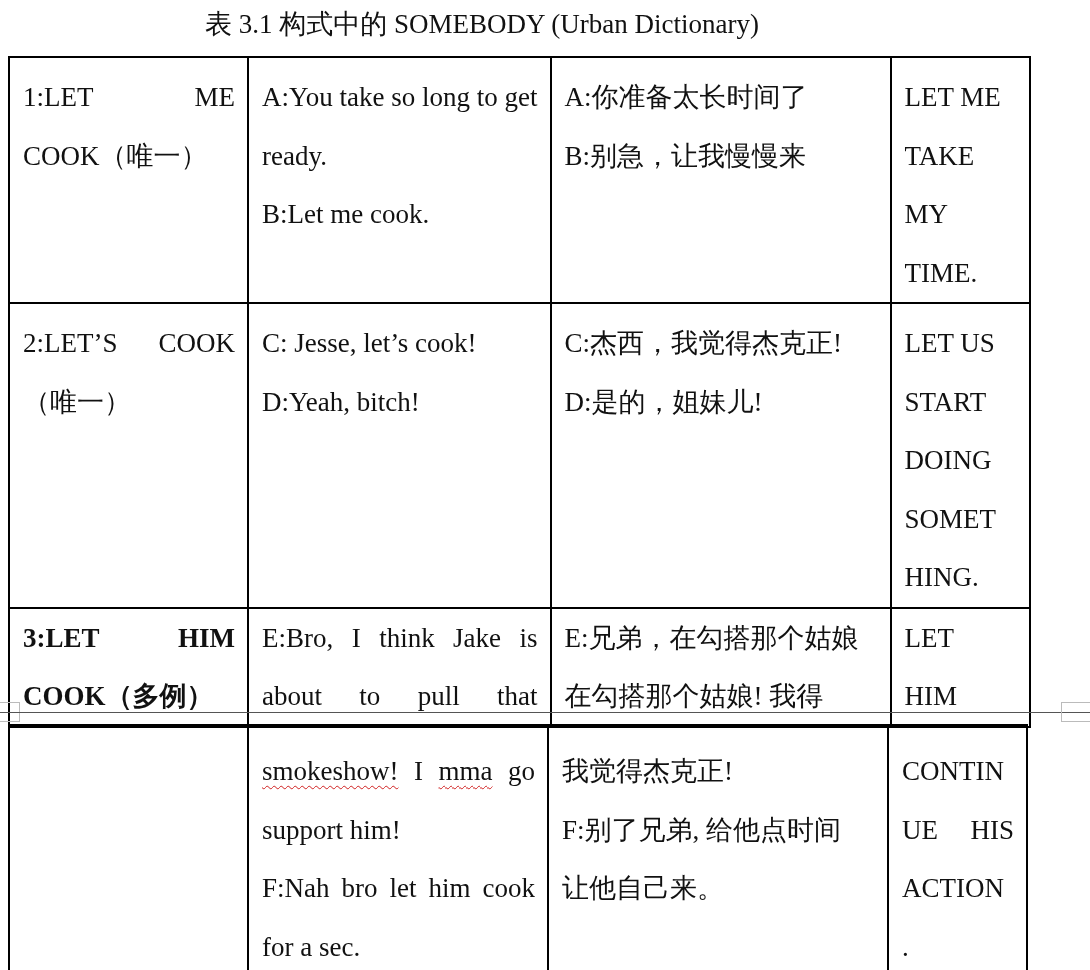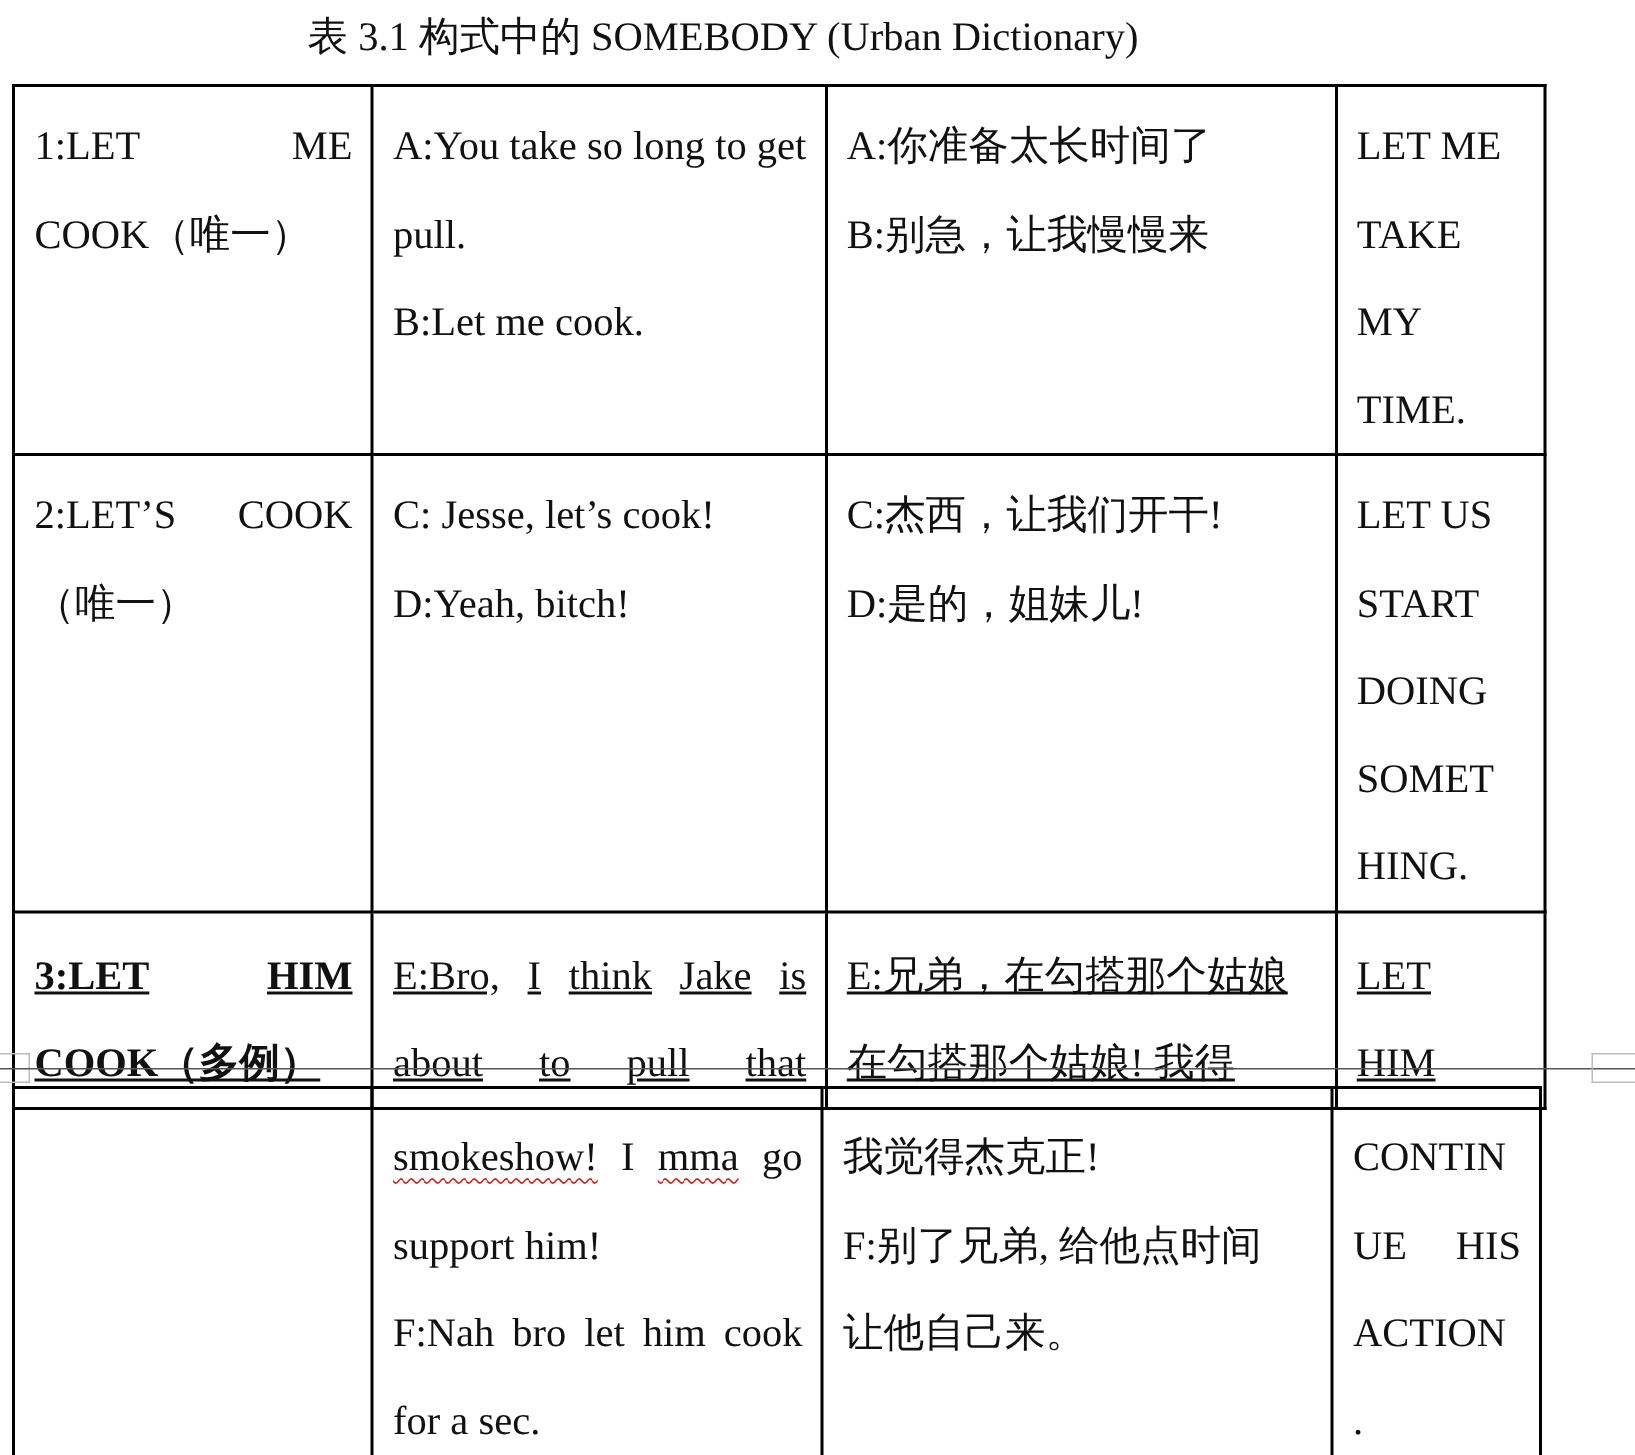--- a/index.html
+++ b/index.html
@@ -51,21 +51,21 @@
     .spread {
       display: flex;
       justify-content: space-between;
       white-space: nowrap;
     }
     .bold { font-weight: bold; }
     .t1 { top: 56px; }
     .t2 { top: 724px; }
     .row1 td { height: 235px; }
     .row2 td { height: 293px; }
-    .row3 td { height: 117px; padding-top: 12px; text-decoration: underline; }
+    .row3 td { height: 117px; padding-top: 0px; }
     .row4 td { height: 236px; padding-top: 16px; }
     .row3 td .line, .row3 td .spread { line-height: 58.5px; }
     .squiggle {
       text-decoration: underline wavy #d02020;
       text-decoration-thickness: 1px;
       text-underline-offset: 5px;
     }
     .page-break {
       position: absolute;
       left: 0;
@@ -115,21 +115,21 @@
       <tr class="row1">
     <td class="c1">
       <span class="spread">
         <span>1:LET</span>
         <span>ME</span>
       </span>
       <span class="line">COOK（唯一）</span>
     </td>
     <td class="c2">
       <span class="line">A:You take so long to get</span>
-      <span class="line">pull.</span>
+      <span class="line">ready.</span>
       <span class="line">B:Let me cook.</span>
     </td>
     <td class="c3">
       <span class="line">A:你准备太长时间了</span>
       <span class="line">B:别急，让我慢慢来</span>
     </td>
     <td class="c4">
       <span class="line">LET ME</span>
       <span class="line">TAKE</span>
       <span class="line">MY</span>
@@ -142,21 +142,21 @@
         <span>2:LET’S</span>
         <span>COOK</span>
       </span>
       <span class="line">（唯一）</span>
     </td>
     <td class="c2">
       <span class="line">C: Jesse, let’s cook!</span>
       <span class="line">D:Yeah, bitch!</span>
     </td>
     <td class="c3">
-      <span class="line">C:杰西，让我们开干!</span>
+      <span class="line">C:杰西，我觉得杰克正!</span>
       <span class="line">D:是的，姐妹儿!</span>
     </td>
     <td class="c4">
       <span class="line">LET  US</span>
       <span class="line">START</span>
       <span class="line">DOING</span>
       <span class="line">SOMET</span>
       <span class="line">HING.</span>
     </td>
   </tr>

